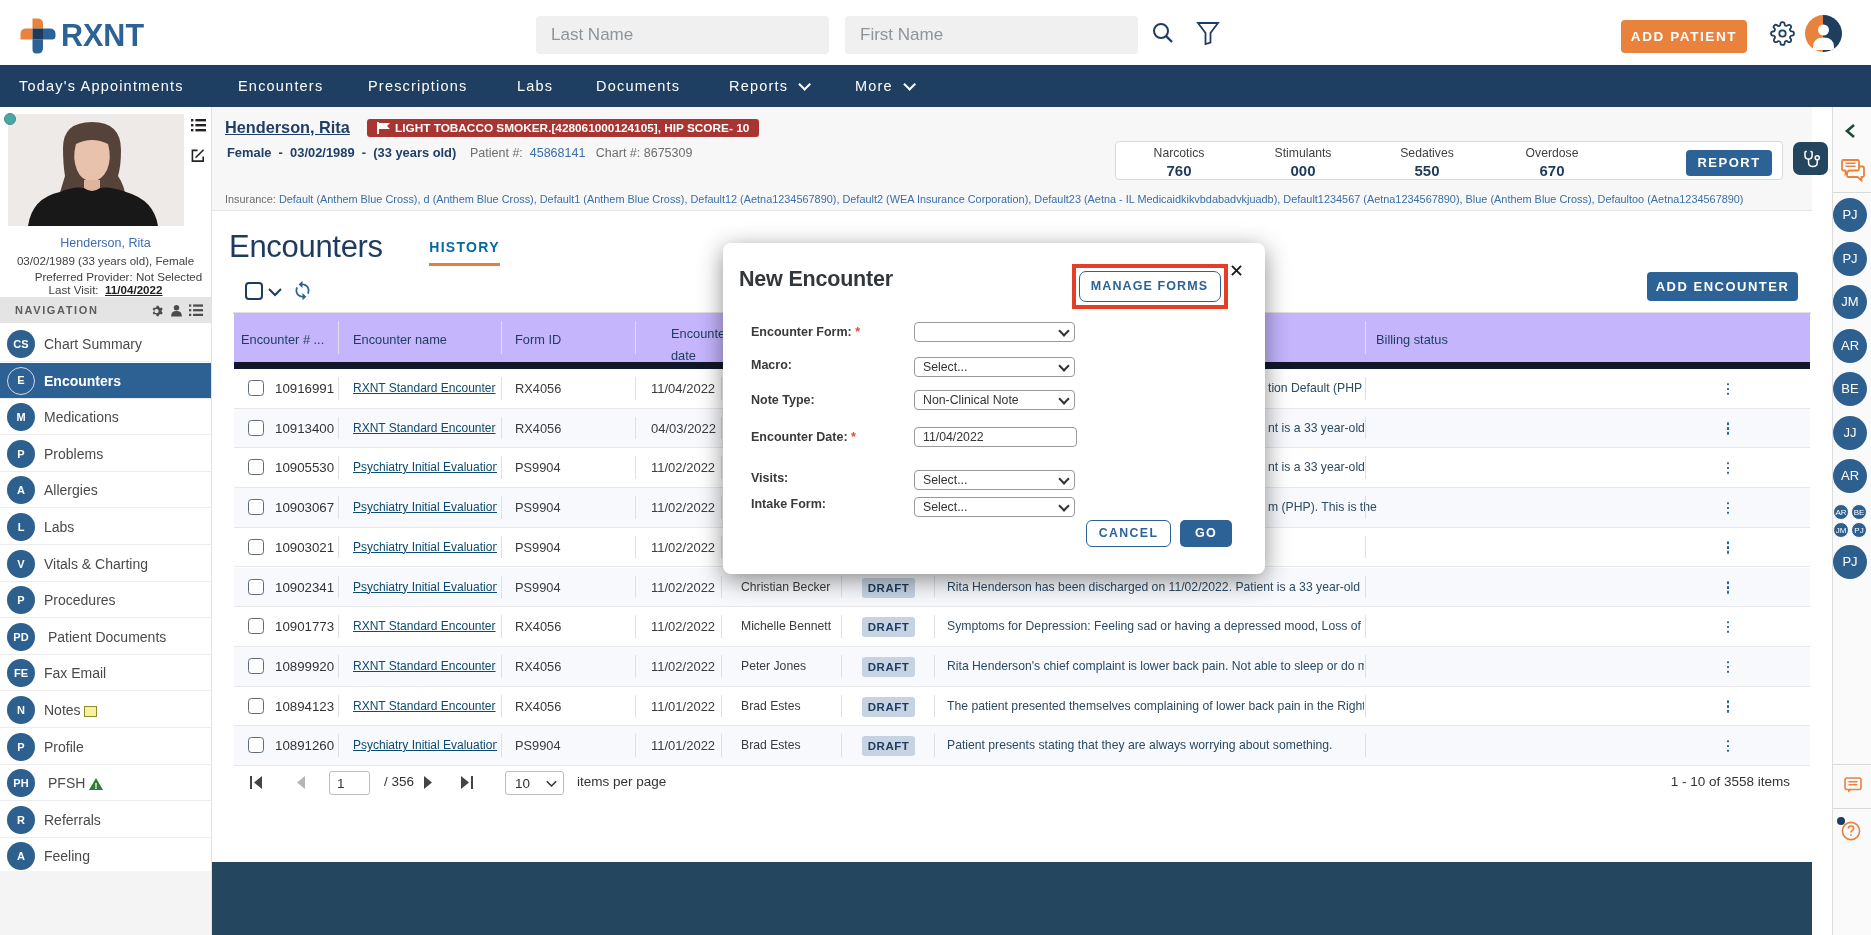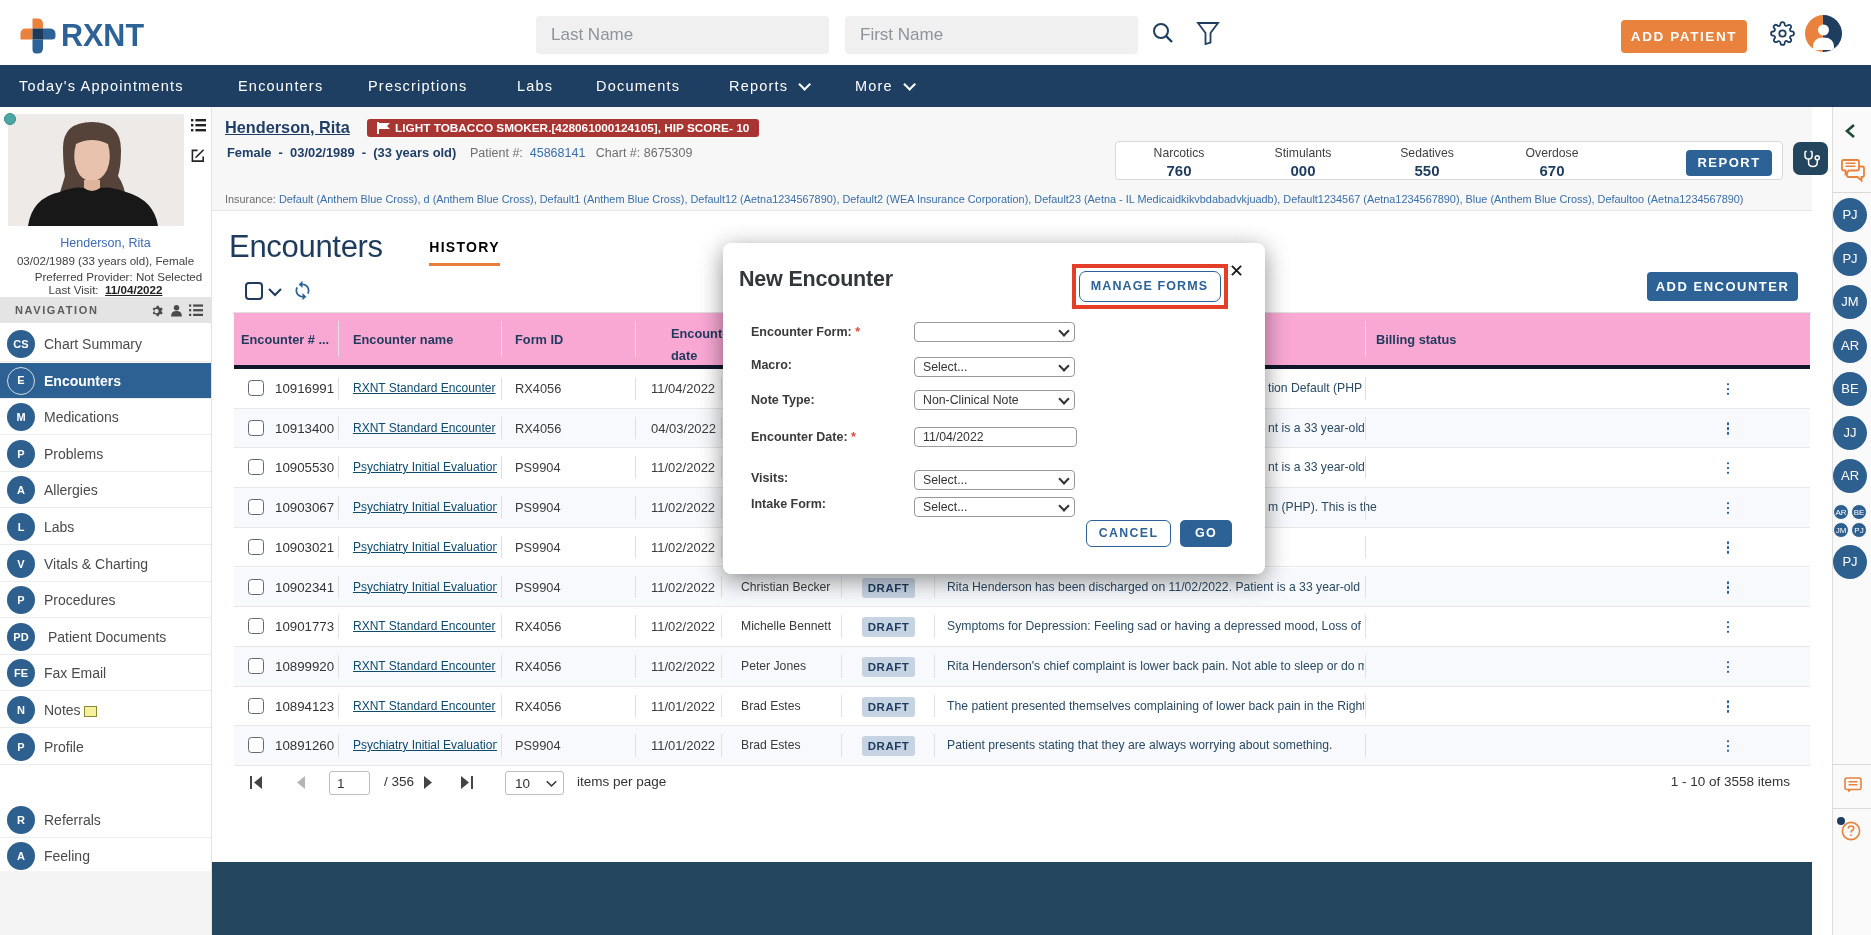--- a/index.html
+++ b/index.html
@@ -28,26 +28,26 @@
 #redflag { position:absolute; left:367px; top:119px; height:18px; background:#a93532; border-radius:3px; color:#fff; font-size:11.8px; font-weight:bold; line-height:18px; padding:0 10px 0 28px; }
 #numcard { position:absolute; left:1115px; top:141px; width:668px; height:39px; background:#fff; border:1px solid #d9d9d9; border-radius:4px; }
 .ncol { position:absolute; top:4px; text-align:center; }
 .ncol .l1 { font-size:12.2px; color:#3f3f3f; }
 .ncol .l2 { font-size:15px; font-weight:bold; color:#1e3a5c; margin-top:2px; }
 #rptbtn { position:absolute; left:570px; top:8px; width:86px; height:26px; background:#2d6296; border-radius:4px; color:#fff; font-size:13px; font-weight:bold; letter-spacing:1.5px; text-align:center; line-height:26px; }
 #stethbox { position:absolute; left:1793px; top:142px; width:35px; height:33px; background:#24455e; border-radius:7px; }
 
 
 #h1enc { position:absolute; left:229px; top:229px; font-size:31px; color:#1e3a5c; font-weight:500; letter-spacing:-0.3px; }
-#histtab { position:absolute; left:429px; top:239px; width:71px; text-align:center; color:#000000; font-weight:bold; font-size:14px; letter-spacing:1.3px; border-bottom:3px solid #e87d3e; padding-bottom:8px; }
+#histtab { position:absolute; left:429px; top:239px; width:71px; text-align:center; color:#0369a1; font-weight:bold; font-size:14px; letter-spacing:1.3px; border-bottom:3px solid #e87d3e; padding-bottom:8px; }
 #addencbtn { position:absolute; left:1647px; top:272px; width:151px; height:29px; background:#2d6296; border-radius:4px; color:#fff; font-size:13px; font-weight:bold; letter-spacing:1.5px; text-align:center; line-height:29px; }
 
 
 #tbl { position:absolute; left:233px; top:312px; width:1578px; border:1px solid #e0e0e0; }
-#thead { position:absolute; left:0; top:0; width:1576px; height:56px; background:#f9a8d4; border-bottom:4px solid #0f172a; color:#1e3a5c; font-weight:bold; font-size:12.8px; }
+#thead { position:absolute; left:0; top:0; width:1576px; height:56px; background:#c4b5fd; border-bottom:7px solid #0f172a; color:#1e3a5c; font-weight:normal; font-size:12.8px; }
 .trow { position:absolute; left:0; width:1576px; height:39.7px; border-bottom:1px solid #e8e8e8; font-size:12.8px; color:#3b3b3b; }
 .trow.alt { background:#f7f9fc; }
 .cb { position:absolute; left:14px; top:11px; width:16px; height:16px; border:1.5px solid #5f6a74; border-radius:3.5px; background:#fff; }
 .encnum { position:absolute; left:41px; top:0; line-height:39.7px; font-size:13.3px; color:#333; }
 .encname { position:absolute; left:119px; top:0; line-height:39.7px; color:#0c4a6e; text-decoration:underline; white-space:nowrap; overflow:hidden; width:143.5px; font-size:12px; }
 .formid { position:absolute; left:281px; top:0; line-height:39.7px; font-size:12.8px; }
 .edate { position:absolute; left:417px; top:0; line-height:39.7px; font-size:13px; }
 .prov { position:absolute; left:507px; top:0; line-height:39.7px; font-size:12.2px; }
 .draft { position:absolute; left:628px; top:10px; width:53px; height:20px; background:#c6d3e3; border-radius:3px; color:#1e3a5c; font-weight:bold; font-size:11.5px; text-align:center; line-height:20px; letter-spacing:0.5px; }
 .note { position:absolute; left:713px; top:0; line-height:39.7px; white-space:nowrap; overflow:hidden; width:417px; color:#2b4a63; font-size:12.2px; }
@@ -210,20 +210,27 @@
       <div class="lbl">Fax Email</div>
     </div>
   <div class="sbitem" style="top:585px">
       <div class="bdg">N</div>
       <div class="lbl">Notes <span style="display:inline-block;width:13px;height:11px;background:#f5ef9e;border:1px solid #8a8a30;vertical-align:middle;"></span></div>
     </div>
   <div class="sbitem" style="top:621.6px">
       <div class="bdg">P</div>
       <div class="lbl">Profile</div>
     </div>
+  <div class="sbitem" style="top:658.2px">
+      <div class="bdg">PH</div>
+      <div class="lbl" style="left:48px;">PFSH <svg width="14" height="12" viewBox="0 0 14 12" style="vertical-align:middle;">
+          <path d="M7 0 L14 12 L0 12 Z" fill="#2e7d32"></path>
+          <text x="7" y="11" font-size="9" fill="#fff" text-anchor="middle" font-weight="bold">!</text>
+        </svg></div>
+    </div>
   <div class="sbitem" style="top:694.8px">
       <div class="bdg">R</div>
       <div class="lbl">Referrals</div>
     </div>
   <div class="sbitem" style="top:731.4px">
       <div class="bdg">A</div>
       <div class="lbl">Feeling</div>
     </div>
 </div>
 <div id="pband">

